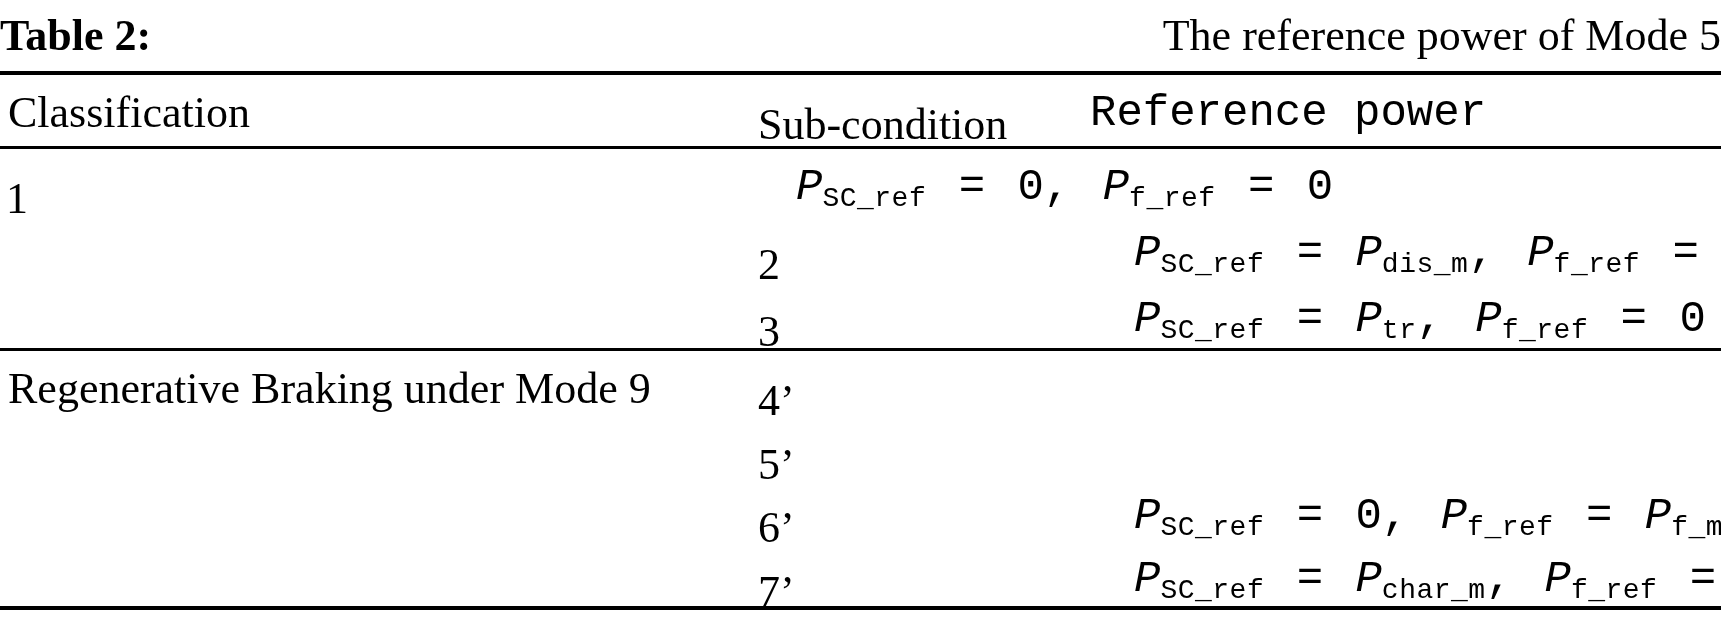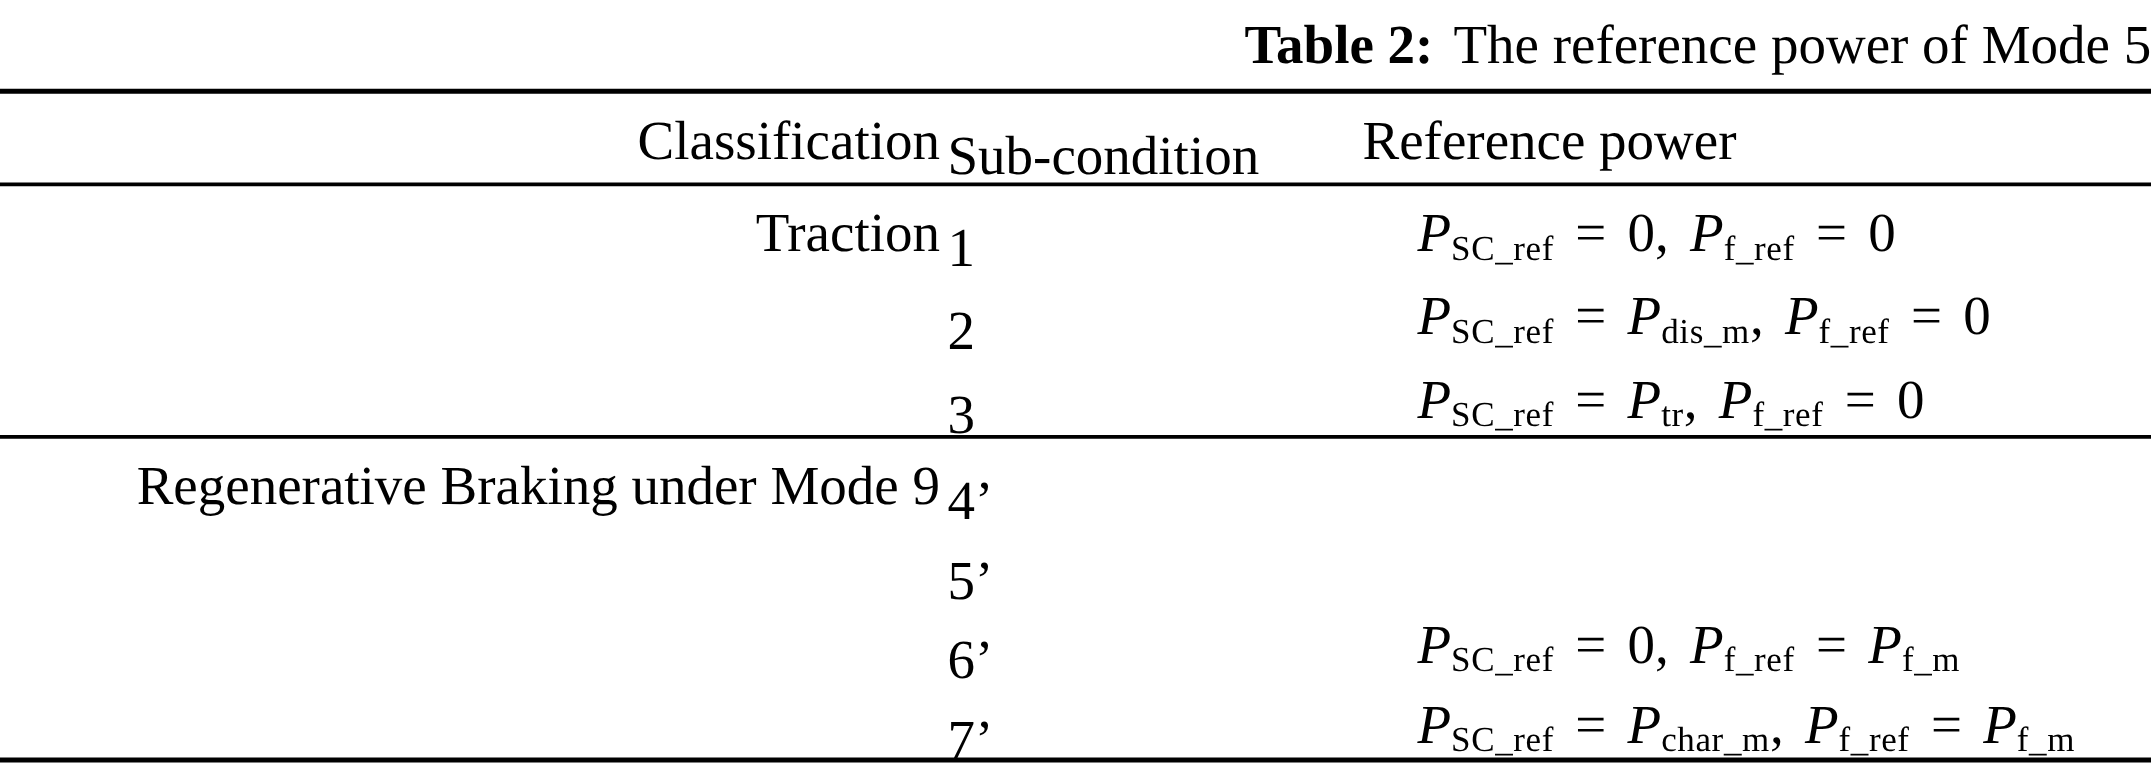--- a/index.html
+++ b/index.html
@@ -2,36 +2,36 @@
 <html><head>
 <meta charset="utf-8">
 <style>
   html,body{margin:0;padding:0;background:#ffffff;}
   .page{
     width:1721px;height:617px;position:relative;overflow:hidden;
     background:#ffffff;color:#000000;
     font-family:"Liberation Serif","DejaVu Serif",serif;
   }
   .title{
-    height:71px;display:flex;align-items:center;justify-content:flex-end;
+    height:71px;display:flex;align-items:center;justify-content:space-between;
     font-size:44px;white-space:pre;
   }
   .title .bold{font-weight:bold;margin-right:16px;}
   .rule{width:100%;background:#000000;}
   .rule.thick{height:4px;}
   .rule.thin{height:3px;}
   .trow,.hrow{
     display:grid;
     grid-template-columns:752px 338px 1fr;
     align-items:center;
   }
   .hrow{height:71px;font-size:44px;}
-  .c1{padding-left:8px;white-space:nowrap;text-align:right;}
+  .c1{padding-left:8px;white-space:nowrap;}
   .c2{padding-left:6px;white-space:nowrap;margin-top:24px;}
-  .c3{white-space:nowrap;}
+  .c3{white-space:nowrap;font-family:Liberation Mono, monospace;}
   .g1 .trow{height:66.3px;}
   .g2 .trow{height:63.7px;}
   .trow{font-size:44px;}
   .formula{word-spacing:6px;margin-left:44px;}
   .formula i{font-style:italic;}
   .formula sub{font-size:28px;font-style:normal;vertical-align:-0.25em;line-height:0;letter-spacing:0.5px;}
 </style>
 </head>
 <body>
 
@@ -48,21 +48,20 @@
     <div class="c1">Classification</div>
     <div class="c2">Sub-condition</div>
     <div class="c3">Reference power</div>
   </div>
 
   <div class="rule thin"></div>
 
   <div id="table-body">
       <div class="group g1">
         <div class="trow">
-          <div class="c1">Traction</div>
           <div class="c2">1</div>
           <div class="c3 formula"><i>P</i><sub>SC_ref</sub> = 0, <i>P</i><sub>f_ref</sub> = 0</div>
         </div>
         <div class="trow">
           <div class="c1"></div>
           <div class="c2">2</div>
           <div class="c3 formula"><i>P</i><sub>SC_ref</sub> = <i>P</i><sub>dis_m</sub>, <i>P</i><sub>f_ref</sub> = 0</div>
         </div>
         <div class="trow">
           <div class="c1"></div>

